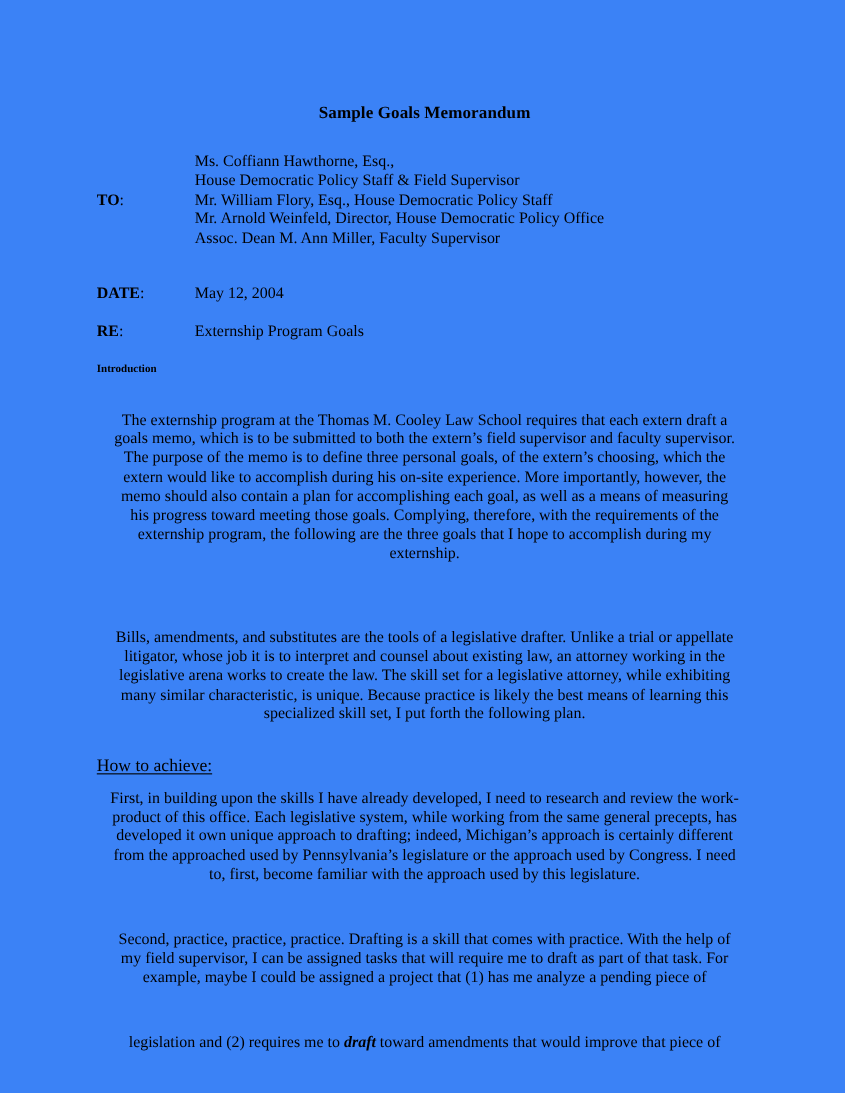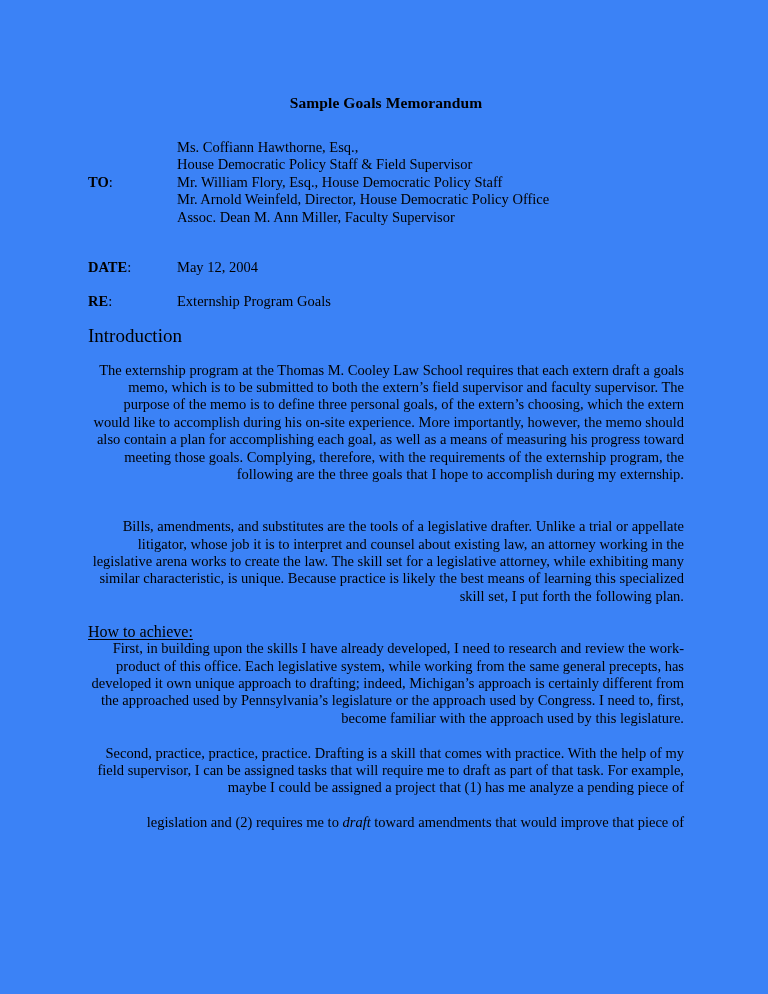--- a/index.html
+++ b/index.html
@@ -63,36 +63,37 @@
     display: block;
     white-space: nowrap;
   }
   .gap-field {
     height: 16.5px;
   }
   .gap-sm {
     height: 17.4px;
   }
   .section-heading {
-    font-size: 19px;
-    font-weight: normal;
+    font-size: 10px;
+    font-weight: bold;
     line-height: 17.4px;
   }
   p.para {
-    margin: 0;
+    margin: 12px;
     font-size: 14.5px;
     line-height: 17.4px;
-    text-align: right;
+    text-align: center;
   }
   .underlined {
     text-decoration: underline;
     text-underline-offset: 1.5px;
   }
   .italic {
     font-style: italic;
+    font-weight: bold;
   }
   .runon {
     margin: 0;
     font-size: 16px;
     line-height: 17.4px;
   }
 </style>
 </head>
 <body>
 

